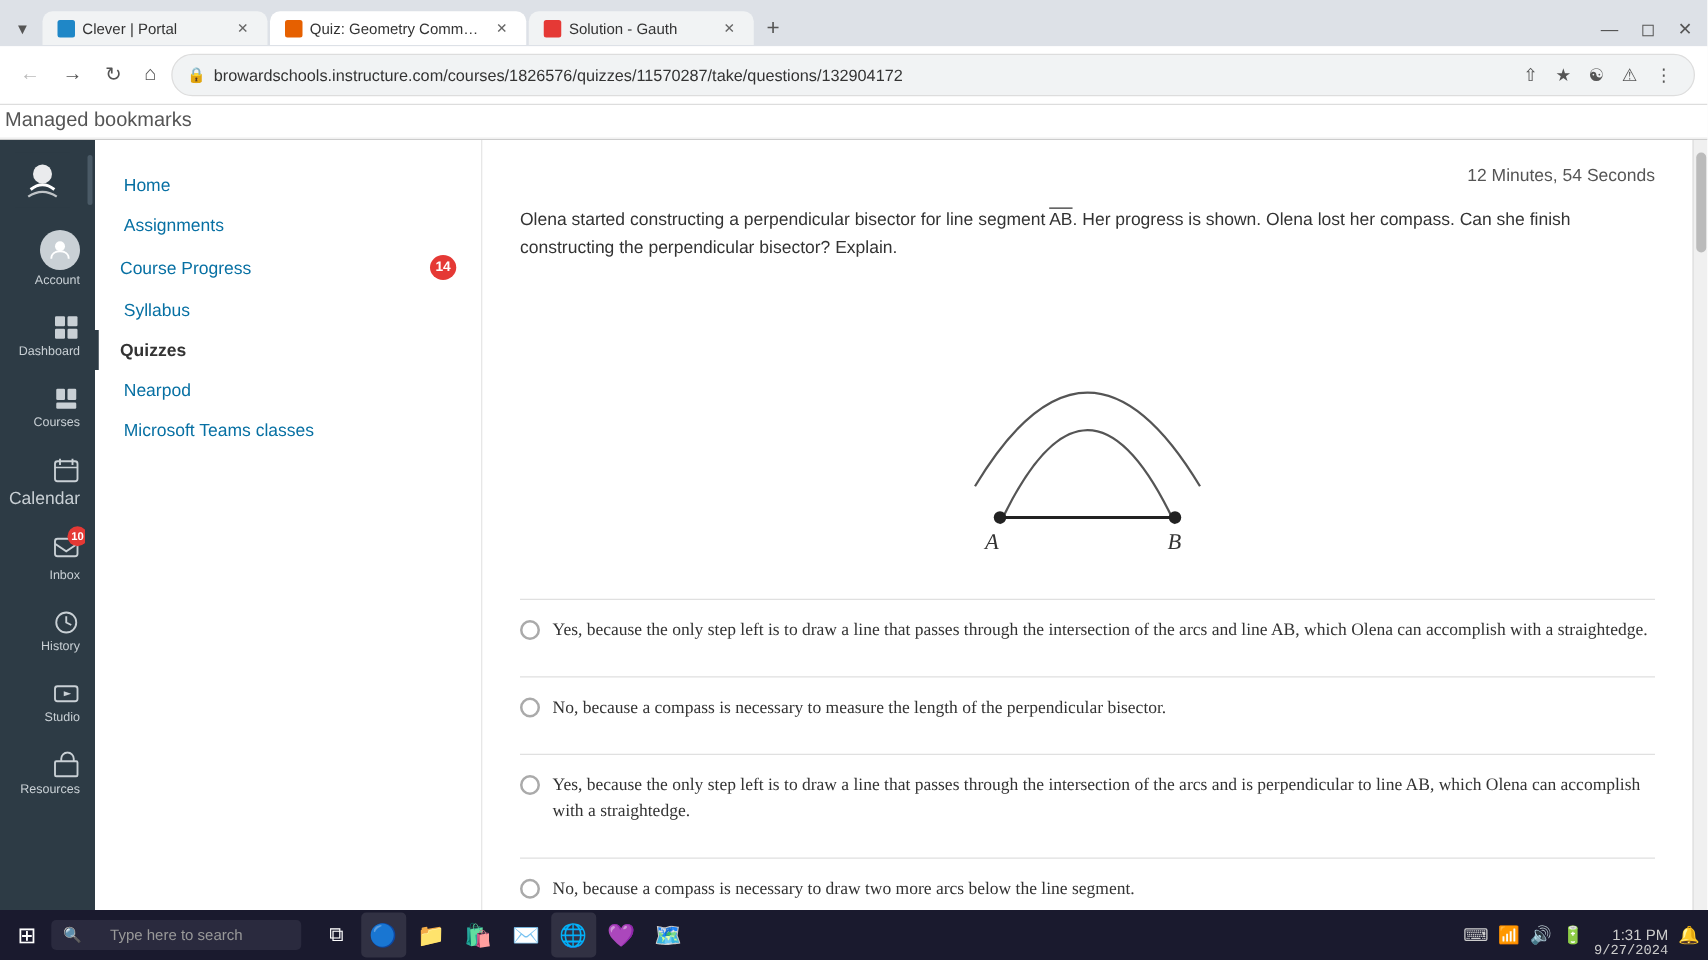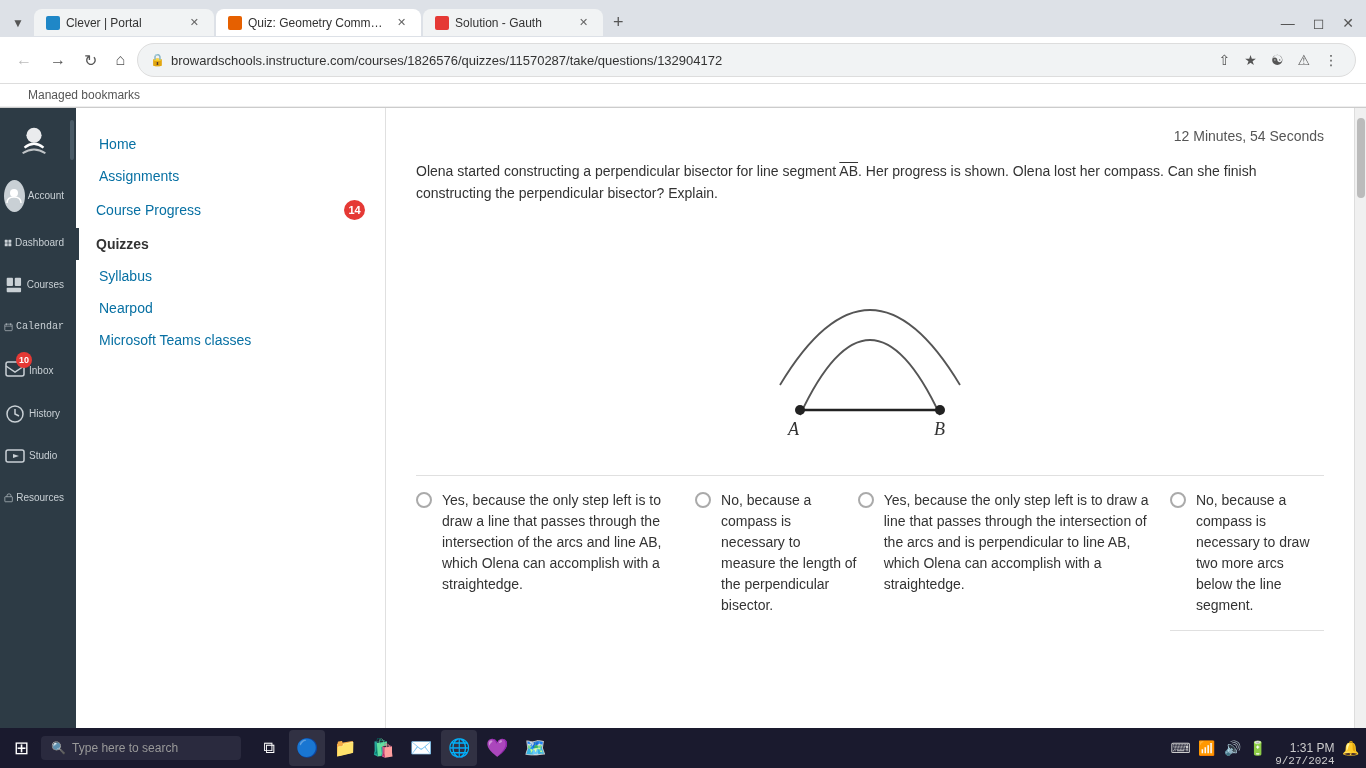--- a/index.html
+++ b/index.html
@@ -17,48 +17,48 @@
     .tab-close { margin-left: auto; cursor: pointer; color: #666; font-size: 11px; padding: 1px 3px; border-radius: 3px; }
     .tab-new { background: none; border: none; cursor: pointer; font-size: 18px; color: #555; padding: 4px 8px; }
     .browser-controls { display: flex; align-items: center; background: #fff; padding: 6px 10px; gap: 6px; border-bottom: 1px solid #ddd; }
     .nav-btn { background: none; border: none; cursor: pointer; color: #555; font-size: 16px; padding: 4px 6px; border-radius: 4px; }
     .nav-btn.disabled { color: #bbb; cursor: default; }
     .address-bar { flex: 1; display: flex; align-items: center; background: #f1f3f4; border: 1px solid #ddd; border-radius: 20px; padding: 5px 12px; gap: 6px; font-size: 13px; color: #333; }
     .address-bar-icon { color: #777; font-size: 12px; }
     .address-text { flex: 1; color: #333; }
     .address-actions { display: flex; gap: 4px; }
     .addr-btn { background: none; border: none; cursor: pointer; color: #555; font-size: 14px; padding: 3px 5px; border-radius: 3px; }
-    .bookmarks-bar { padding: 4px 28px; background: #fff; border-bottom: 1px solid #eee; font-size: 12px; color: #555; display: flex; gap: 10px; align-items: center; }
+    .bookmarks-bar { padding: 4px 4px; background: #fff; border-bottom: 1px solid #eee; font-size: 16px; color: #555; display: flex; gap: 10px; align-items: center; }
 
     
     .main-layout { display: flex; height: calc(768px - 122px); }
 
     
     .canvas-sidebar { width: 68px; background: #2d3b45; display: flex; flex-direction: column; align-items: center; padding: 10px 0; gap: 4px; overflow: hidden; }
     .sidebar-logo { width: 44px; height: 44px; background: #2d3b45; display: flex; align-items: center; justify-content: center; margin-bottom: 6px; }
     .sidebar-logo svg { width: 38px; height: 38px; }
-    .sidebar-item { display: flex; flex-direction: row; align-items: center; gap: 3px; padding: 8px 4px; width: 100%; cursor: pointer; color: #c9d0d5; }
+    .sidebar-item { display: flex; flex-direction: column; align-items: flex-end; gap: 3px; padding: 8px 4px; width: 100%; cursor: pointer; color: #c9d0d5; }
     .sidebar-item .label { font-size: 10px; text-align: center; line-height: 1.2; }
 
     
     .course-sidebar { width: 310px; background: #fff; border-right: 1px solid #e0e0e0; padding: 20px 0; overflow-y: auto; }
     .course-year { color: #555; font-size: 13px; padding: 0 20px 16px; }
     .course-nav-item { display: block; padding: 8px 20px; color: #0770A3; font-size: 14px; cursor: pointer; text-decoration: none; border-left: 3px solid transparent; }
     .course-nav-item.active { border-left: 3px solid #2d3b45; color: #333; font-weight: bold; padding-left: 17px; }
     .course-nav-item-wrap { display: flex; align-items: center; gap: 8px; padding: 8px 20px; }
     .course-nav-item-wrap a { color: #0770A3; font-size: 14px; cursor: pointer; text-decoration: none; flex: 1; }
     .badge { background: #e53935; color: white; border-radius: 50%; width: 21px; height: 20px; display: flex; align-items: center; justify-content: center; font-size: 11px; font-weight: bold; }
 
     
     .main-content { flex: 1; background: #fff; overflow-y: auto; padding: 20px 30px; }
     .timer { text-align: right; color: #555; font-size: 14px; margin-bottom: 16px; }
     .question-text { font-size: 14px; color: #333; line-height: 1.6; margin-bottom: 20px; }
     .diagram-container { display: flex; justify-content: center; margin: 20px 0 30px; }
     .diagram-svg { width: 260px; height: 220px; }
-    .answer-options { display: flex; flex-direction: row; gap: 0; }
+    .answer-options { display: flex; flex-direction: column; gap: 12px; font-family: Liberation Serif, serif; }
     .answer-option { display: flex; align-items: flex-start; gap: 10px; padding: 14px 0; border-top: 1px solid #e0e0e0; cursor: pointer; }
     .answer-option:last-child { border-bottom: 1px solid #e0e0e0; }
     .radio-btn { width: 16px; height: 16px; border-radius: 50%; border: 2px solid #aaa; flex-shrink: 0; margin-top: 2px; background: #fff; }
     .option-text { font-size: 14px; color: #333; line-height: 1.5; }
 
     
     .taskbar { height: 40px; background: #1a1a2e; display: flex; align-items: center; padding: 0 8px; gap: 6px; position: fixed; bottom: 0; width: 1366px; }
     .taskbar-start { background: none; border: none; cursor: pointer; color: white; font-size: 18px; padding: 4px 8px; }
     .taskbar-search { background: #2a2a3e; border: none; border-radius: 4px; color: #ccc; padding: 5px 12px; font-size: 12px; width: 200px; display: flex; align-items: center; gap: 6px; cursor: text; }
     .taskbar-app { width: 36px; height: 36px; display: flex; align-items: center; justify-content: center; cursor: pointer; border-radius: 4px; }
@@ -165,21 +165,21 @@
       <span class="label" style="color:#c9d0d5;font-size:10px;">Courses</span>
     </div>
 
     <div class="sidebar-item">
       <svg width="22" height="22" viewBox="0 0 22 22" fill="none">
           <rect x="2" y="4" width="18" height="16" rx="2" stroke="#c9d0d5" stroke-width="1.5"></rect>
           <line x1="6" y1="2" x2="6" y2="7" stroke="#c9d0d5" stroke-width="1.5"></line>
           <line x1="16" y1="2" x2="16" y2="7" stroke="#c9d0d5" stroke-width="1.5"></line>
           <line x1="2" y1="9" x2="20" y2="9" stroke="#c9d0d5" stroke-width="1.2"></line>
         </svg>
-      <span class="label" style="color:#c9d0d5;font-size:10px;font-family:Liberation Mono, monospace;">Calendar</span>
+      <span class="label" style="color:#c9d0d5;font-size:14px;">Calendar</span>
     </div>
 
     <div class="sidebar-item" style="position:relative;">
       <div style="position:relative;">
         <svg width="22" height="22" viewBox="0 0 22 22" fill="none">
             <rect x="2" y="4" width="18" height="14" rx="2" stroke="#c9d0d5" stroke-width="1.5"></rect>
             <path d="M2 8l9 6 9-6" stroke="#c9d0d5" stroke-width="1.5"></path>
           </svg>
         <div style="position:absolute;top:-6px;right:-6px;background:#e53935;color:white;border-radius:50%;width:16px;height:16px;font-size:9px;display:flex;align-items:center;justify-content:center;font-weight:bold;">10</div>
       </div>
@@ -219,23 +219,23 @@
 
     <a class="course-nav-item">Home</a>
 
     <a class="course-nav-item">Assignments</a>
 
     <div class="course-nav-item-wrap">
       <a>Course Progress</a>
       <div class="badge">14</div>
     </div>
 
+    <a class="course-nav-item">Syllabus</a>
+
     <a class="course-nav-item active">Quizzes</a>
-
-    <a class="course-nav-item">Syllabus</a>
 
     <a class="course-nav-item">Nearpod</a>
 
     <a class="course-nav-item">Microsoft Teams classes</a>
   </div>
 
   <div class="main-content">
     <div class="timer">12 Minutes, 54 Seconds</div>
 
     <div class="question-text">
@@ -284,21 +284,21 @@
     <div style="width:8px;height:80px;background:#bbb;border-radius:4px;position:absolute;top:10px;left:2px;"></div>
   </div>
 
 </div>
 
 <div class="taskbar" style="position:fixed;bottom:0;width:1366px;height:40px;background:#1a1a2e;display:flex;align-items:center;padding:0 6px;gap:4px;z-index:1000;">
   <button class="taskbar-start" style="background:none;border:none;cursor:pointer;color:white;font-size:18px;padding:4px 8px;">⊞</button>
 
   <div class="taskbar-search" style="background:#2a2a3e;border:none;border-radius:4px;color:#ccc;padding:5px 10px;font-size:12px;width:200px;display:flex;align-items:center;gap:6px;cursor:text;">
     <span style="color:#ccc;font-size:12px;">🔍</span>
-    <span style="color:#999;font-size:12px;">Type here to search</span>
+    <span style="color:#999;font-size:12px;margin-left:16px;">Type here to search</span>
   </div>
 
   <div style="display:flex;gap:2px;margin-left:6px;">
     <div class="taskbar-app" style="width:36px;height:36px;display:flex;align-items:center;justify-content:center;cursor:pointer;border-radius:4px;">
       <span style="color:white;font-size:16px;">⧉</span>
     </div>
     <div class="taskbar-app" style="width:36px;height:36px;display:flex;align-items:center;justify-content:center;cursor:pointer;border-radius:4px;background:rgba(255,255,255,0.1);">
       <span style="font-size:18px;">🔵</span>
     </div>
     <div class="taskbar-app" style="width:36px;height:36px;display:flex;align-items:center;justify-content:center;cursor:pointer;border-radius:4px;">

